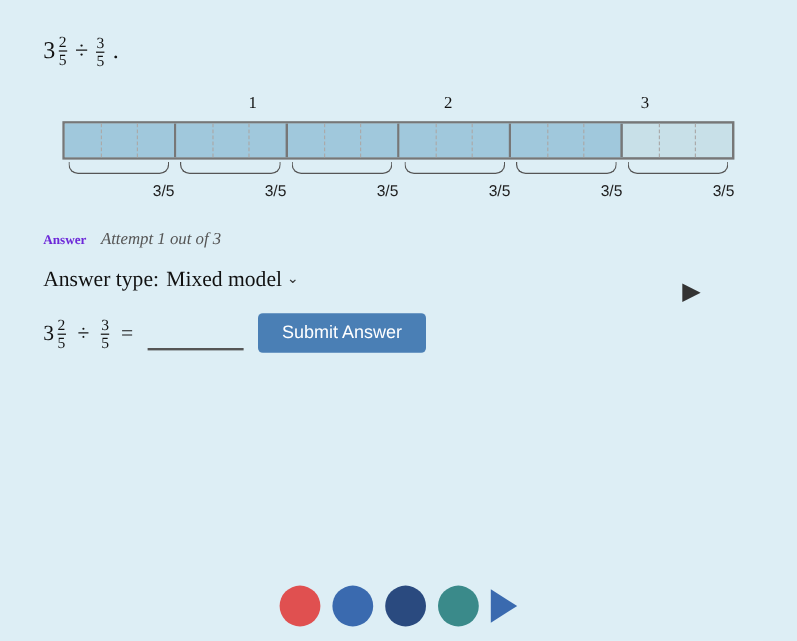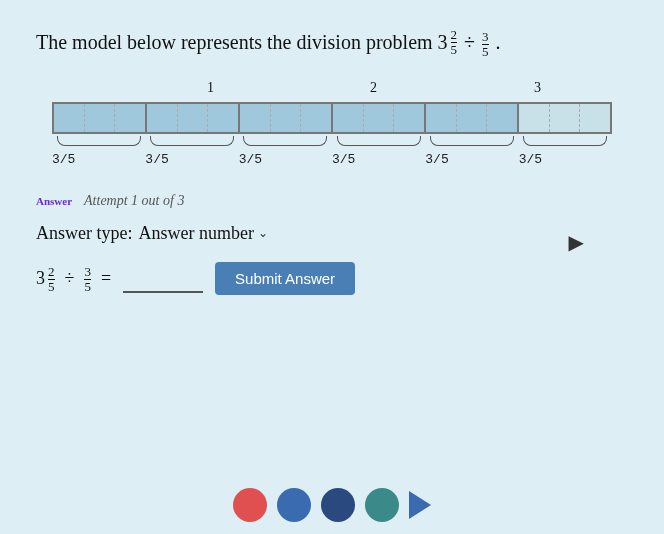--- a/index.html
+++ b/index.html
@@ -123,24 +123,24 @@
       background: #a0c8dc;
     }
 
     .segment-labels-bottom {
       display: flex;
       margin-top: 6px;
     }
 
     .seg-label {
       flex: 1;
-      text-align: left;
+      text-align: right;
       font-size: 13px;
       color: #222;
-      font-family: Liberation Mono, monospace;
+      font-family: Liberation Sans, sans-serif;
     }
 
     
     .bracket-row {
       display: flex;
       width: 100%;
       margin-top: 2px;
     }
 
     .bracket-item {
@@ -275,21 +275,20 @@
       color: #333;
       pointer-events: none;
     }
   </style>
 </head>
 <body>
 
 <div class="page">
 
   <div class="problem-statement">
-    <span>The model below represents the division problem </span>
     <span class="mixed-frac">
       <span class="mixed-whole">3</span>
       <span class="fraction-inline">
         <span class="frac-num">2</span>
         <span class="frac-den">5</span>
       </span>
     </span>
     <span>÷</span>
     <span class="fraction-inline">
       <span class="frac-num">3</span>
@@ -391,21 +390,21 @@
   <div class="cursor">▶</div>
 
   <div class="answer-section">
     <span class="answer-label">Answer</span>
     <span class="attempt-label">Attempt 1 out of 3</span>
   </div>
 
   <div class="answer-type-row">
     <span>Answer type: </span>
     <span class="answer-type-dropdown">
-      <span>Answer number</span>
+      <span>Mixed model</span>
       <span class="chevron-down">⌄</span>
     </span>
   </div>
 
   <div class="equation-row">
     <div class="equation-text">
       <span class="mixed-frac">
         <span style="font-size:18px;">3</span>
         <span class="fraction-inline">
           <span class="frac-num">2</span>

